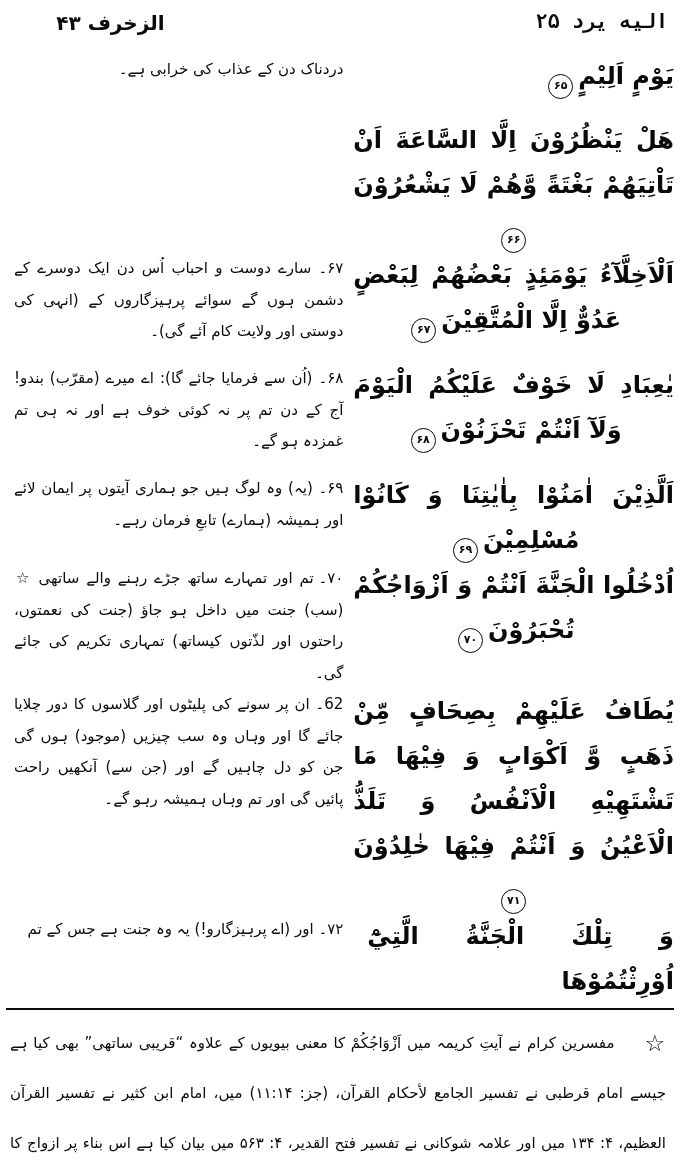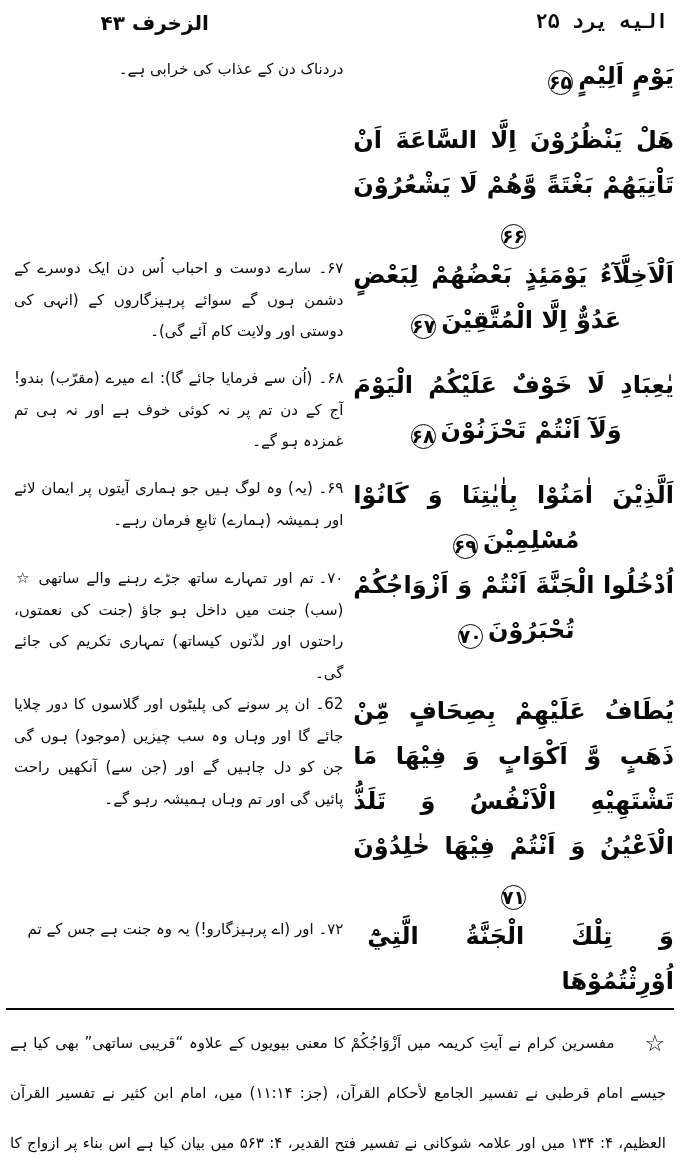--- a/index.html
+++ b/index.html
@@ -17,21 +17,21 @@
     direction: rtl;
   }
   
   .header {
     display: flex; justify-content: space-between; align-items: flex-start;
     font-weight: bold; font-size: 20px; line-height: 30px;
     padding: 0 6px;
   }
   .header .h-right { text-align: right; width: 30%; font-family: Liberation Mono, monospace; }
   .header .h-center { text-align: center; width: 40%; font-size: 21px; }
-  .header .h-left { text-align: right; width: 30%; }
+  .header .h-left { text-align: center; width: 30%; }
   
   .rows { margin-top: 16px; flex: 0 0 auto; }
   .row { display: flex; align-items: flex-start; direction: rtl; }
   .arabic-cell {
     width: 49.5%;
     font-size: 24px; font-weight: bold;
     line-height: 45px;
     text-align: justify; text-align-last: center;
     direction: rtl;
     padding-left: 10px;
@@ -42,21 +42,21 @@
     font-size: 15px;
     line-height: 31.5px;
     text-align: justify; text-align-last: right;
     direction: rtl;
     padding-left: 8px;
   }
   .ayah-marker {
     display: inline-block;
     width: 25px; height: 25px;
     border: 1.6px solid #0a0a0a; border-radius: 50%;
-    font-size: 19px; font-weight: bold;
+    font-size: 11px; font-weight: bold;
     line-height: 22px; text-align: center; text-align-last: center;
     vertical-align: -5px;
     margin: 0 5px;
   }
   
   .footnote {
     border-top: 2.5px solid #0a0a0a;
     margin-top: 4px;
     padding: 8px 8px 0 4px;
     font-size: 15px;

